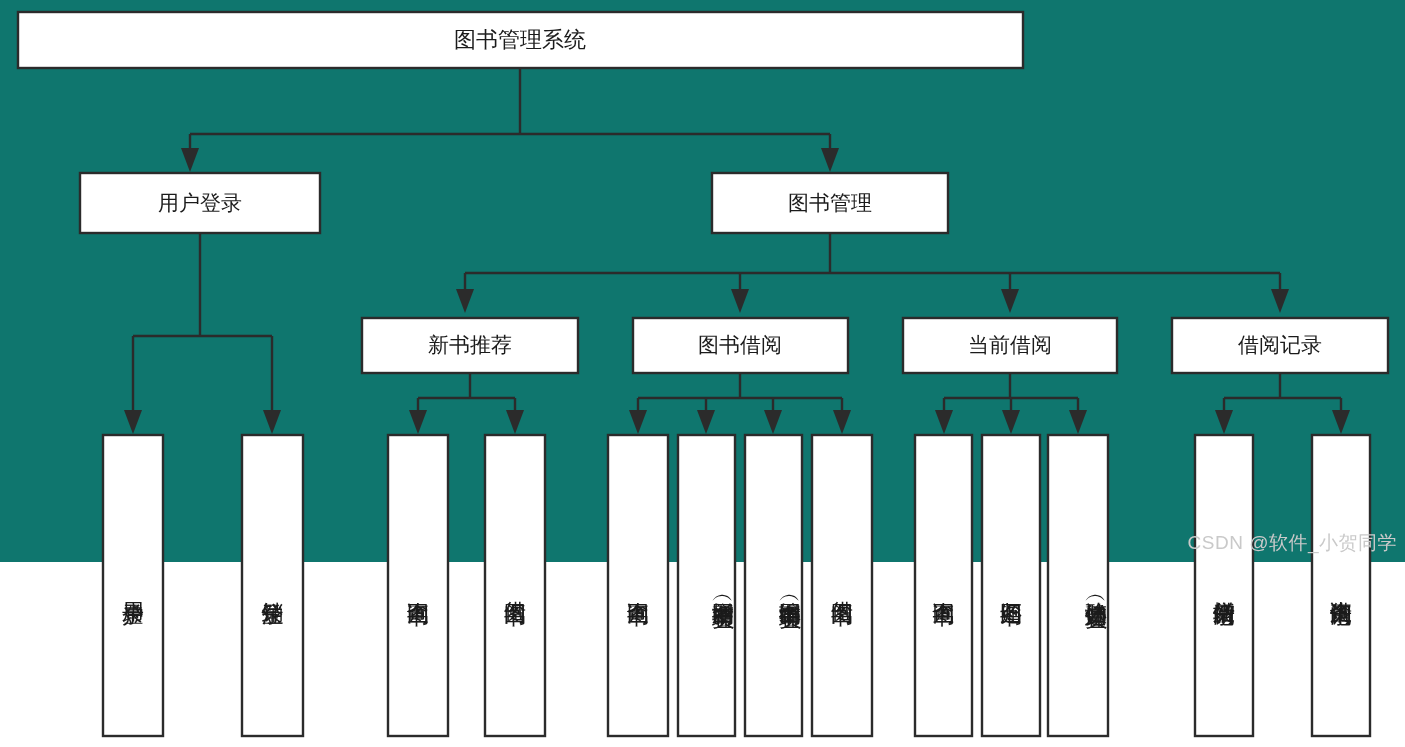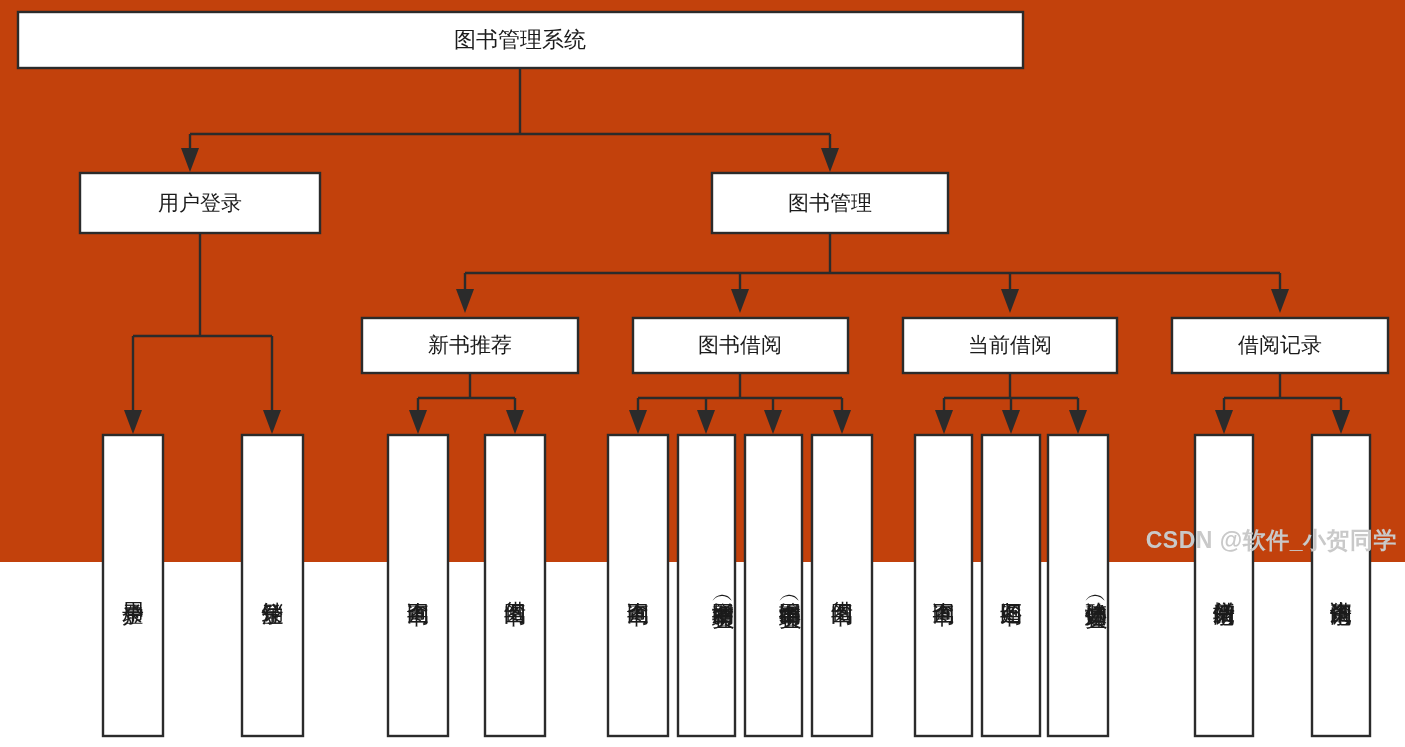--- a/index.html
+++ b/index.html
@@ -10,21 +10,21 @@
   body {
     width: 1405px;
     height: 747px;
     font-family: "Liberation Sans", "DejaVu Sans", sans-serif;
     overflow: hidden;
   }
   #diagram-root {
     position: relative;
     width: 1405px;
     height: 562px;
-    background: #c2410c;
+    background: #0f766e;
   }
   svg.flow {
     position: absolute;
     top: 0;
     left: 0;
     width: 1405px;
     height: 747px;
     display: block;
   }
   .node-box {
@@ -72,26 +72,25 @@
     pointer-events: none;
   }
   .leaf-label-wrap.centered {
     align-items: center;
   }
   .watermark {
     position: absolute;
     right: 8px;
     bottom: 6px;
     font-family: "Liberation Sans", "DejaVu Sans", sans-serif;
-    font-size: 23px;
+    font-size: 19px;
     color: #c9c9c9;
     letter-spacing: 0.5px;
     white-space: nowrap;
     user-select: none;
-    font-weight: bold;
   }
 </style>
 </head>
 <body>
 
 <div id="diagram-root">
 
   <svg class="flow" viewBox="0 0 1405 747" xmlns="http://www.w3.org/2000/svg">
 
     <path class="connector" d="M 520 68 L 520 134"></path>

